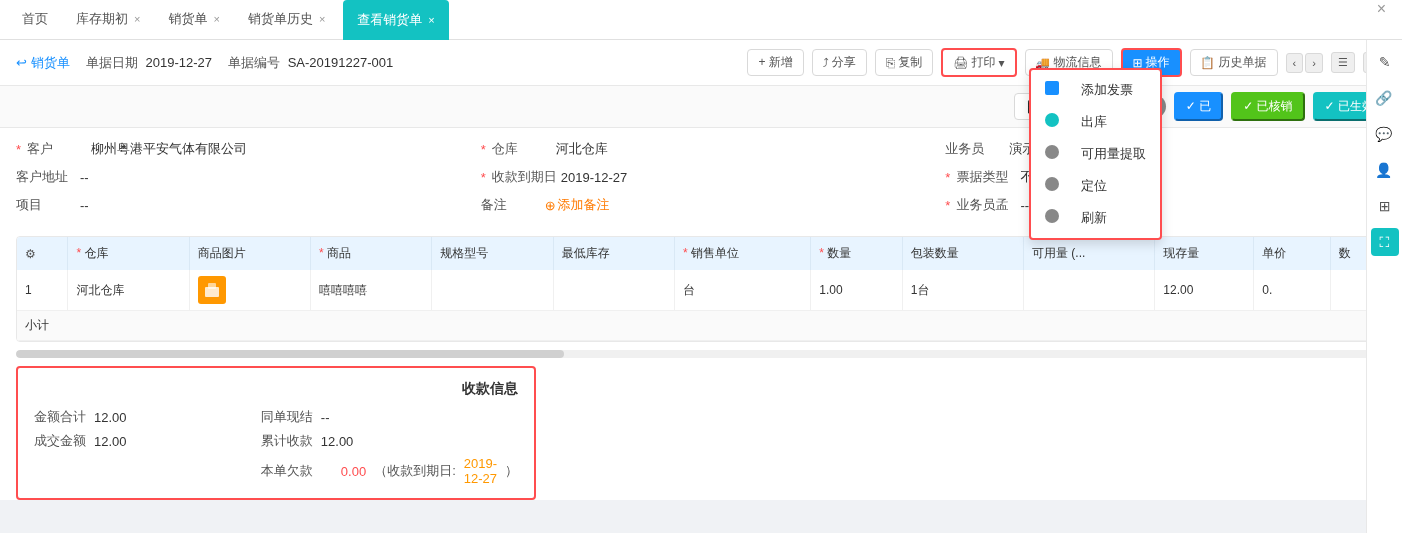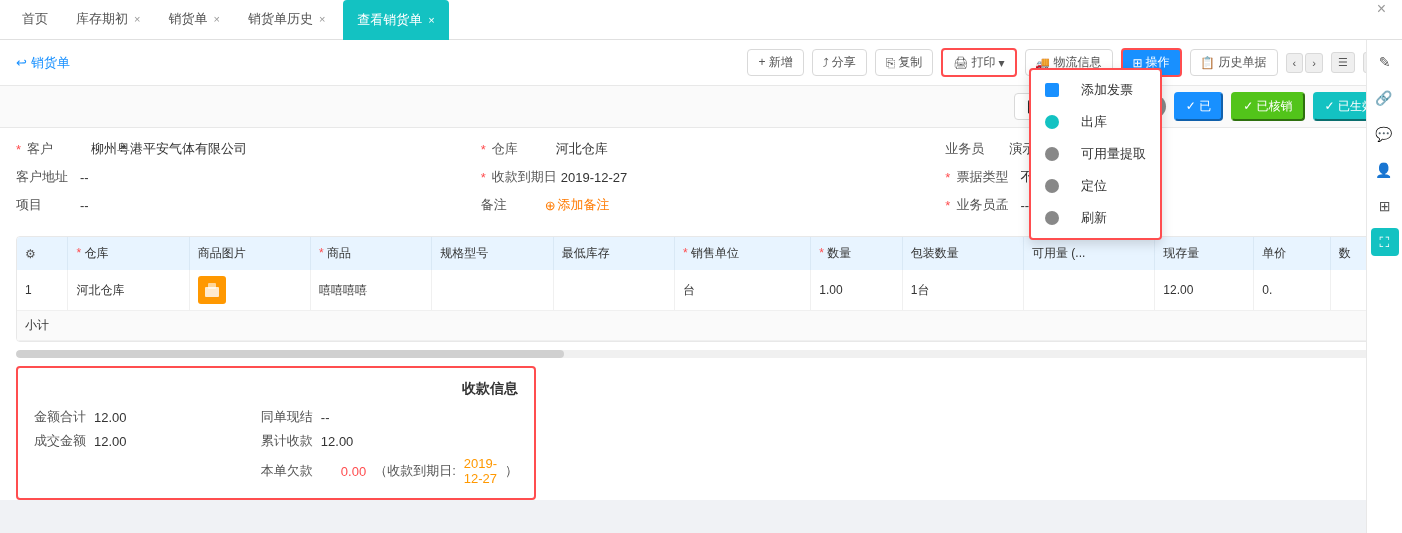--- a/index.html
+++ b/index.html
@@ -97,21 +97,21 @@
     .payment-row .p-label { color: #555; white-space: nowrap; }
     .payment-row .p-value { color: #333; }
     .payment-row .p-value.red { color: #ff4d4f; padding-left: 20px; }
     .payment-row .p-value.date { color: #ff9800; }
     .dropdown-menu {
       position: absolute; background: #fff; border: 2px solid #ff4d4f; border-radius: 4px;
       box-shadow: 0 4px 12px rgba(0,0,0,0.15); z-index: 200; min-width: 110px;
       padding: 4px 0; top: 68px; right: 240px;
     }
     .dropdown-item {
-      display: flex; align-items: center; gap: 22px; padding: 7px 14px;
+      display: flex; gap: 22px; padding: 7px 14px;
       cursor: pointer; font-size: 13px; color: #333;
     }
     .dropdown-item .item-icon { width: 14px; height: 14px; display: flex; align-items: center; justify-content: center; }
     .item-icon.blue-rect { background: #1890ff; border-radius: 2px; }
     .item-icon.teal-circle { background: #13c2c2; border-radius: 50%; }
     .item-icon.gray-circle { background: #888; border-radius: 50%; }
 
     
     .right-sidebar {
       position: fixed; right: 0; top: 40px; width: 36px; background: #fff;
@@ -161,20 +161,30 @@
   </div>
   <span class="close-window">×</span>
 </div>
 
 <div class="main-content">
 
   <div class="doc-header">
     <div class="doc-title">
       <span class="doc-title-icon">↩</span>
       <span>销货单</span>
+    </div>
+    <div class="doc-meta">
+      <span>
+        <span class="label">单据日期</span>
+        <span class="value">2019-12-27</span>
+      </span>
+      <span>
+        <span class="label">单据编号</span>
+        <span class="value">SA-20191227-001</span>
+      </span>
     </div>
     <div class="doc-actions">
       <button class="btn-action">+ 新增</button>
       <button class="btn-action">
         <span>⤴</span>
         <span>分享</span>
       </button>
       <button class="btn-action">
         <span>⎘</span>
         <span>复制</span>

